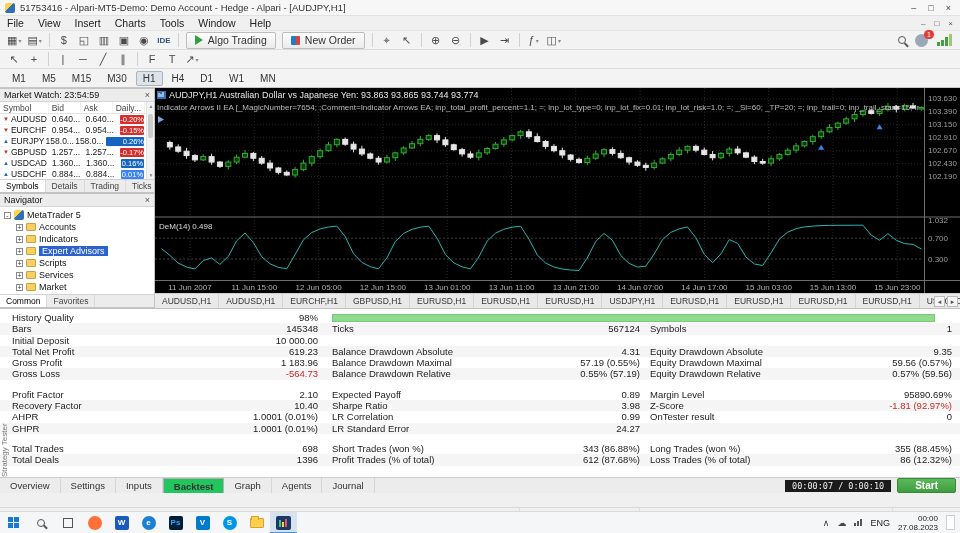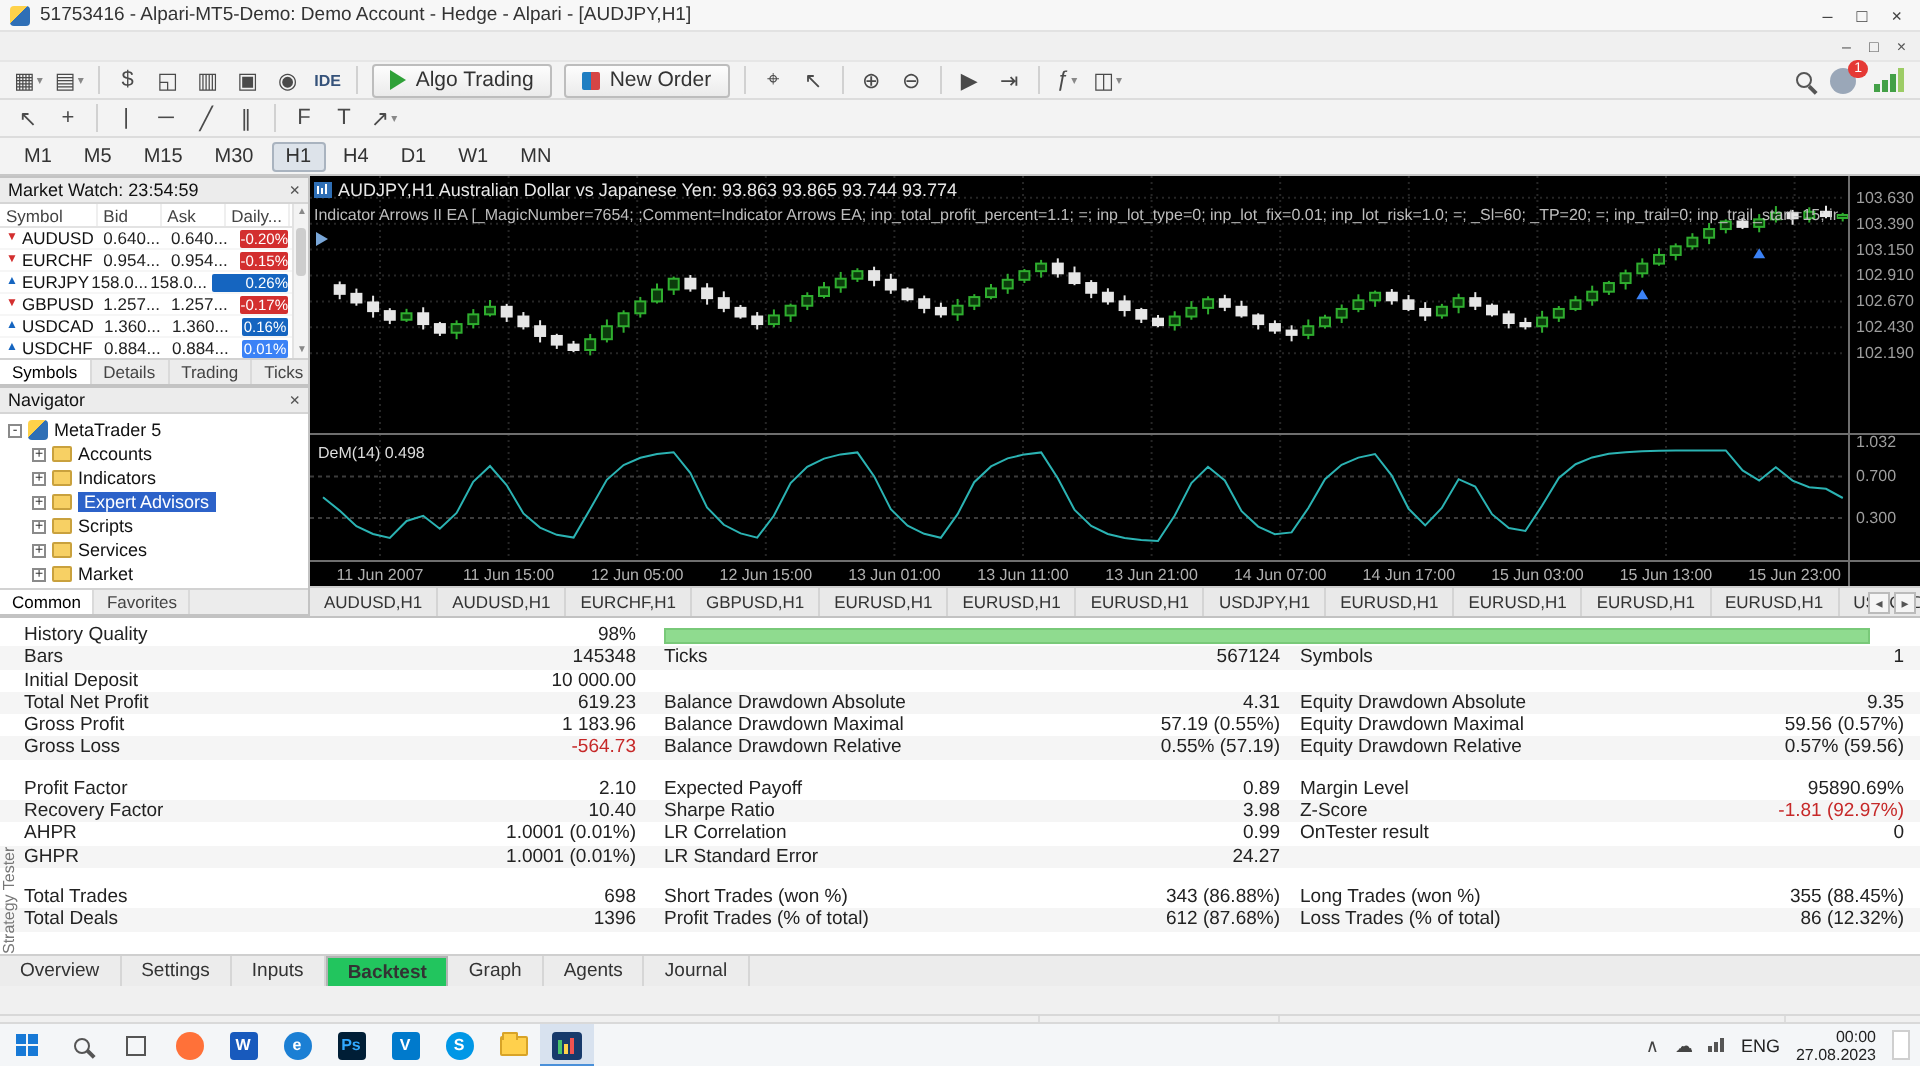--- a/index.html
+++ b/index.html
@@ -142,20 +142,29 @@
     <span class="app-ico"></span>
     <span class="title">51753416 - Alpari-MT5-Demo: Demo Account - Hedge - Alpari - [AUDJPY,H1]</span>
     <span class="win-btns">
       <span>–</span>
       <span>□</span>
       <span>×</span>
     </span>
   </div>
 
   <div class="menubar">
+    <div id="menu-items">
+        <div class="menu-item">File</div>
+        <div class="menu-item">View</div>
+        <div class="menu-item">Insert</div>
+        <div class="menu-item">Charts</div>
+        <div class="menu-item">Tools</div>
+        <div class="menu-item">Window</div>
+        <div class="menu-item">Help</div>
+      </div>
     <span class="mdi-btns">
       <span>–</span>
       <span>□</span>
       <span>×</span>
     </span>
   </div>
 
   <div id="toolbar1" class="toolbar">
     <span id="tb1-items" style="display:flex;align-items:center;">
         <span class="tbtn">▦<span class="dd">▾</span></span>
@@ -726,20 +735,24 @@
   <div id="tester-tabs">
     <span id="tester-tab-items" style="display:flex;align-items:stretch;">
         <span class="ttab">Overview</span>
         <span class="ttab">Settings</span>
         <span class="ttab">Inputs</span>
         <span class="ttab active">Backtest</span>
         <span class="ttab">Graph</span>
         <span class="ttab">Agents</span>
         <span class="ttab">Journal</span>
       </span>
+    <span class="tester-right">
+      <span class="elapsed">00:00:07 / 0:00:10</span>
+      <span class="start-btn">Start</span>
+    </span>
   </div>
 
   <div id="statusbar">
     <span class="sseg help">For Help, press F1</span>
     <span class="sseg profile">Default</span>
     <span class="sseg grow"></span>
     <span class="sseg lat">
       <span class="lat-ico">
           <i class="b1"></i>
           <i class="b2"></i>

